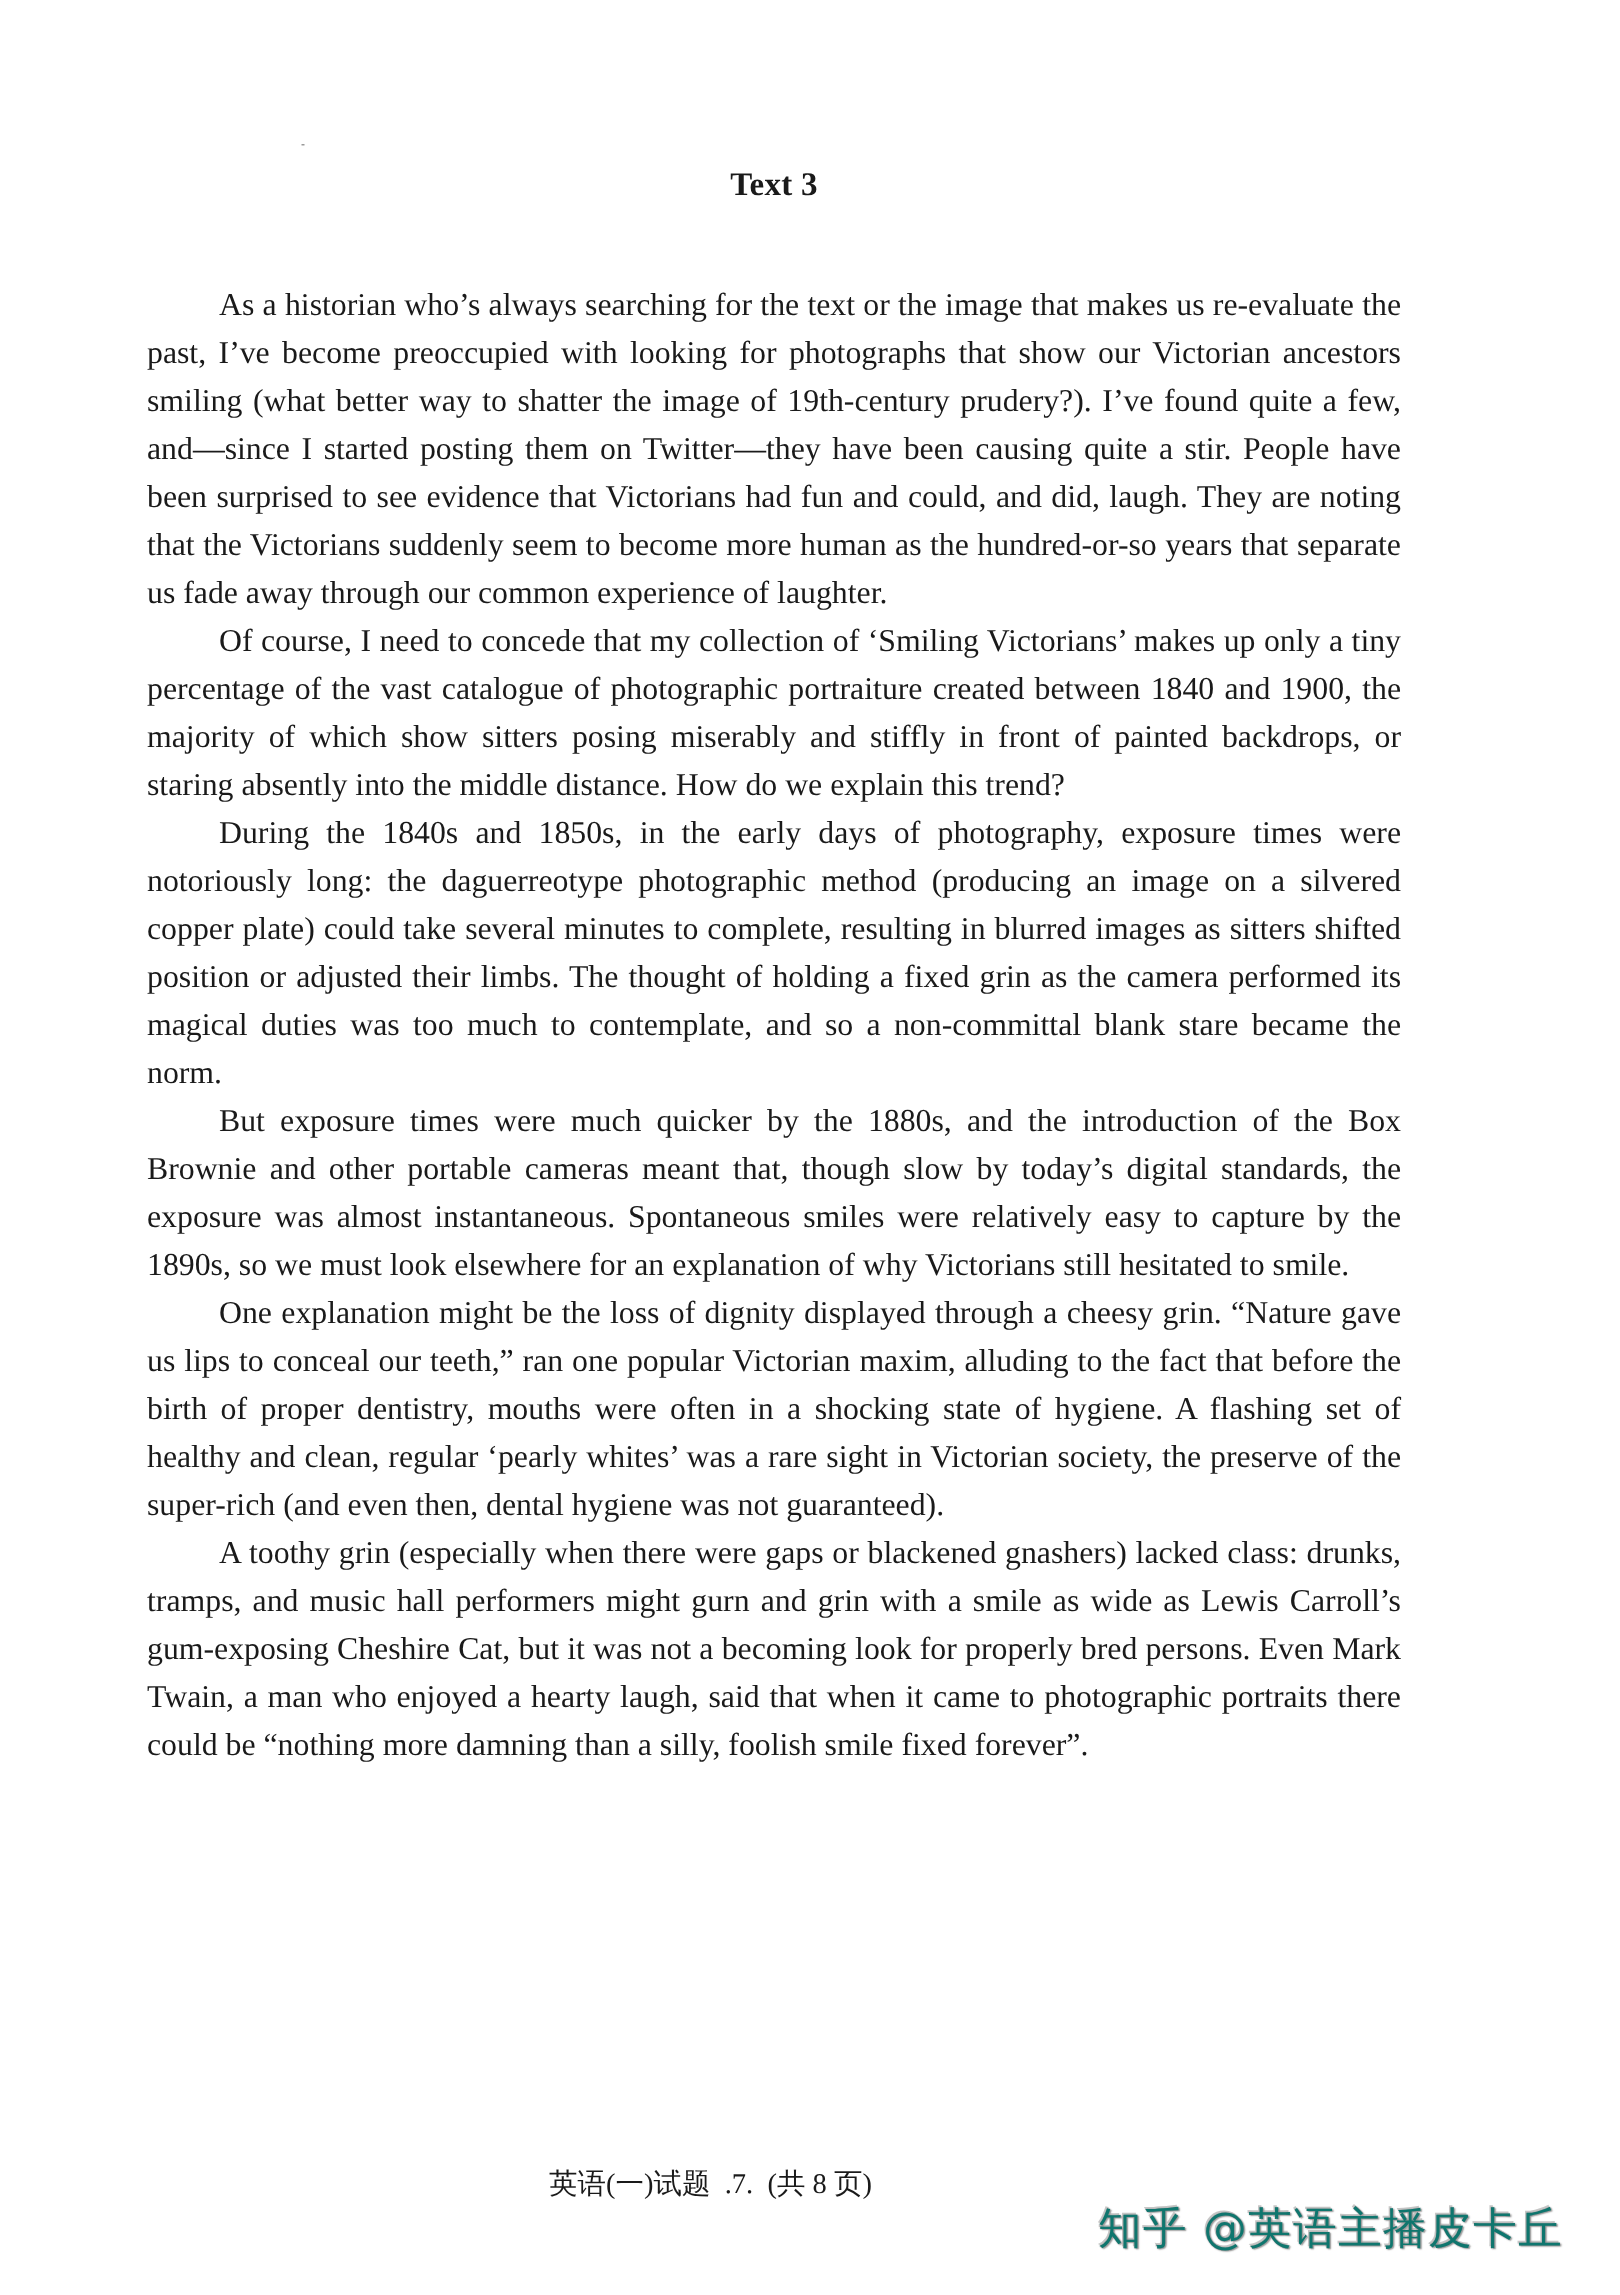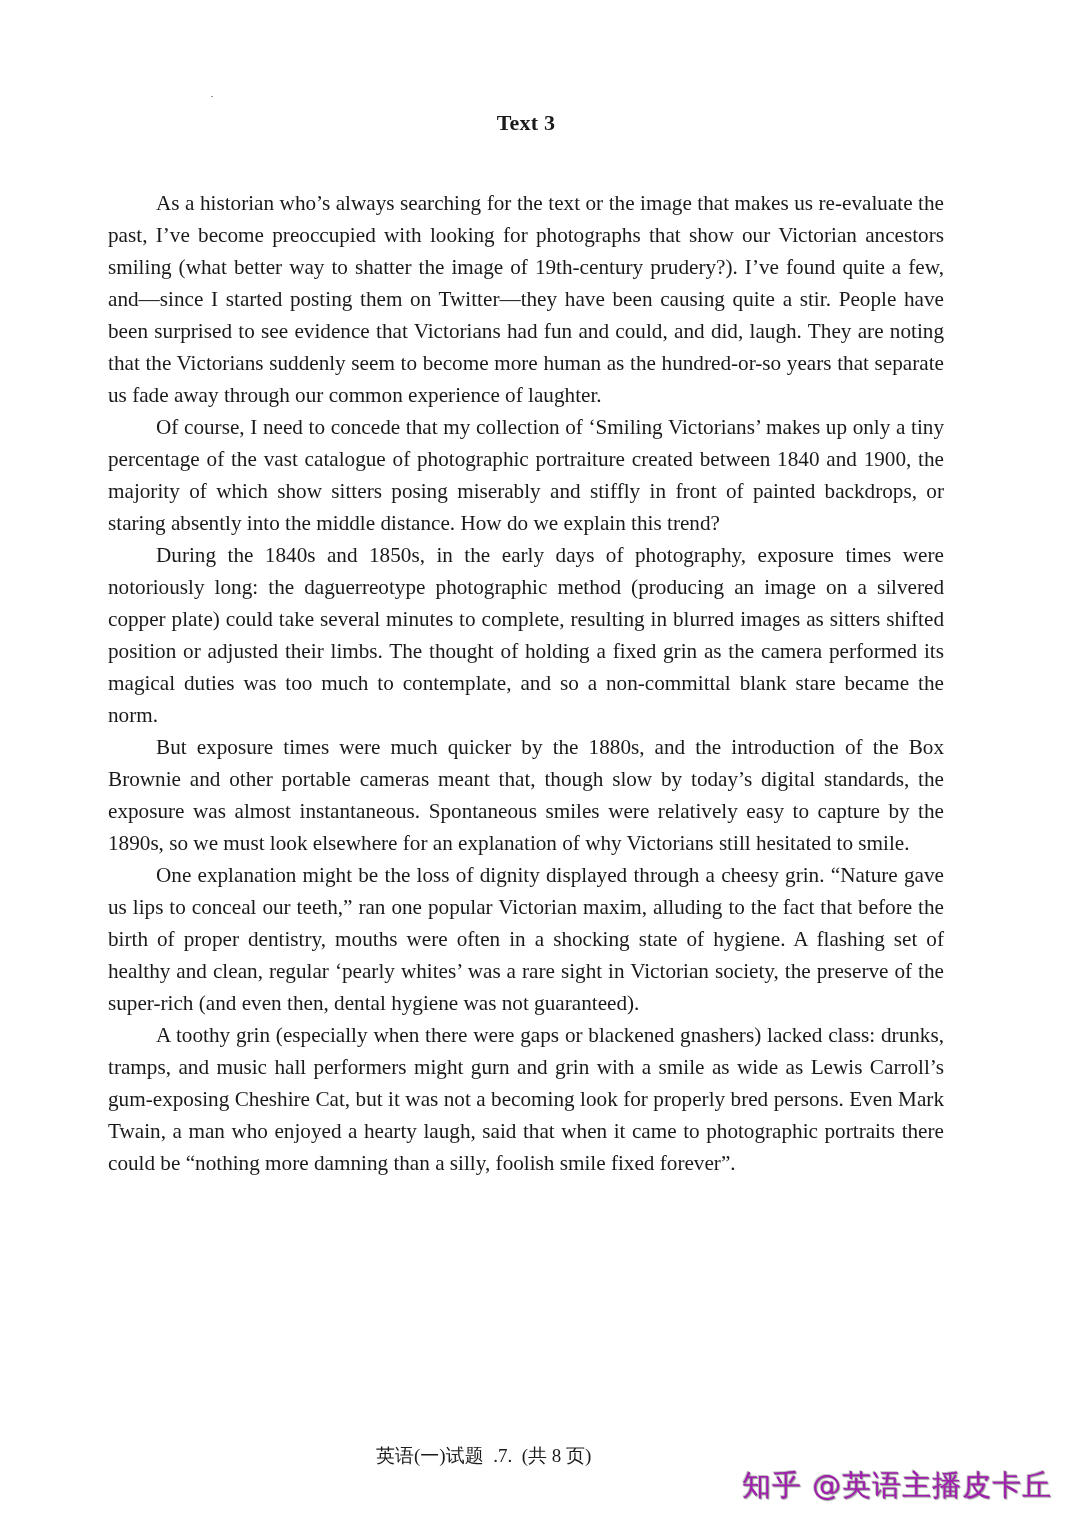--- a/index.html
+++ b/index.html
@@ -10,21 +10,21 @@
     body {
       width: 1080px;
       height: 1530px;
       position: relative;
       overflow: hidden;
       font-family: "Liberation Serif", "DejaVu Serif", serif;
       color: #1a1a1a;
     }
     .page {
       position: absolute;
-      left: 10px; top: 0;
+      left: 0; top: 0;
       width: 1044px;
       height: 1530px;
       border-radius: 27px;
     }
     .title {
       position: absolute;
       top: 110px;
       left: 0;
       width: 1032px;
       text-align: center;
@@ -54,21 +54,21 @@
       font-size: 19px;
       color: #1a1a1a;
       white-space: pre;
     }
     .watermark {
       position: absolute;
       top: 1466px;
       left: 732px;
       font-family: "DejaVu Sans", sans-serif;
       font-size: 29px;
-      color: #a21caf;
+      color: #0f766e;
       letter-spacing: 1px;
       text-shadow: 0 0 1px #8a8a8a, 1px 1px 1px #9a9a9a, -1px -1px 0 #c8c8c8;
       white-space: nowrap;
       text-align: center;
     }
     .speck {
       position: absolute;
       top: 96px;
       left: 201px;
       width: 2px;

